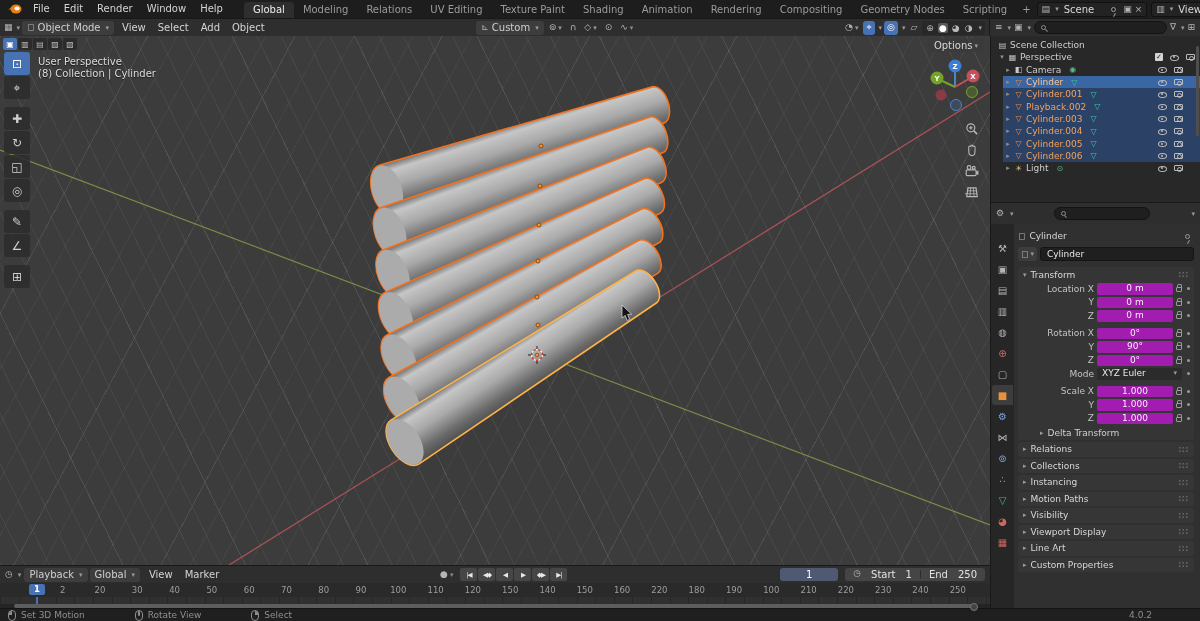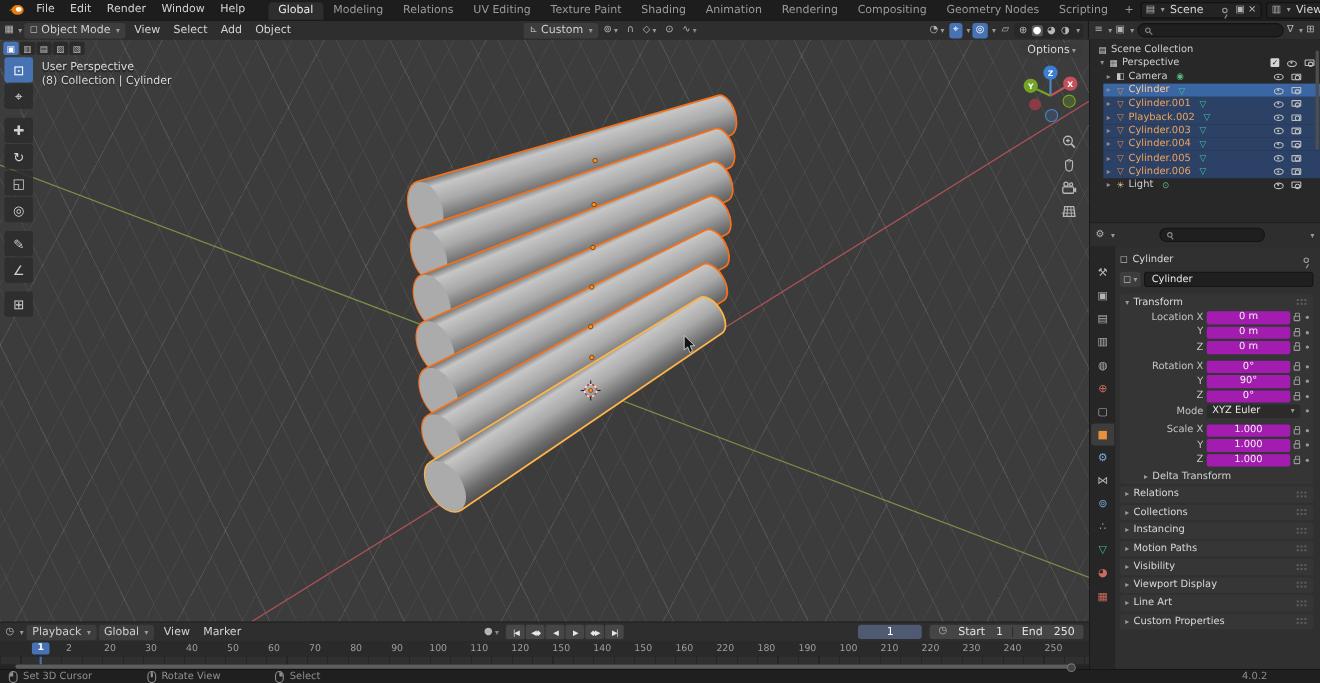--- a/index.html
+++ b/index.html
@@ -840,21 +840,21 @@
       </div>
     </div>
   </div>
 </div>
 
 <div class="statusbar">
   <div style="display:flex">
 
   <span class="sitem left">
       <span class="mouse"></span>
-      <span>Set 3D Cursor</span>
+      <span>Set 3D Motion</span>
     </span>
       <span class="sitem middle">
       <span class="mouse"></span>
       <span>Rotate View</span>
     </span>
       <span class="sitem right">
       <span class="mouse"></span>
       <span>Select</span>
     </span>
     </div>

